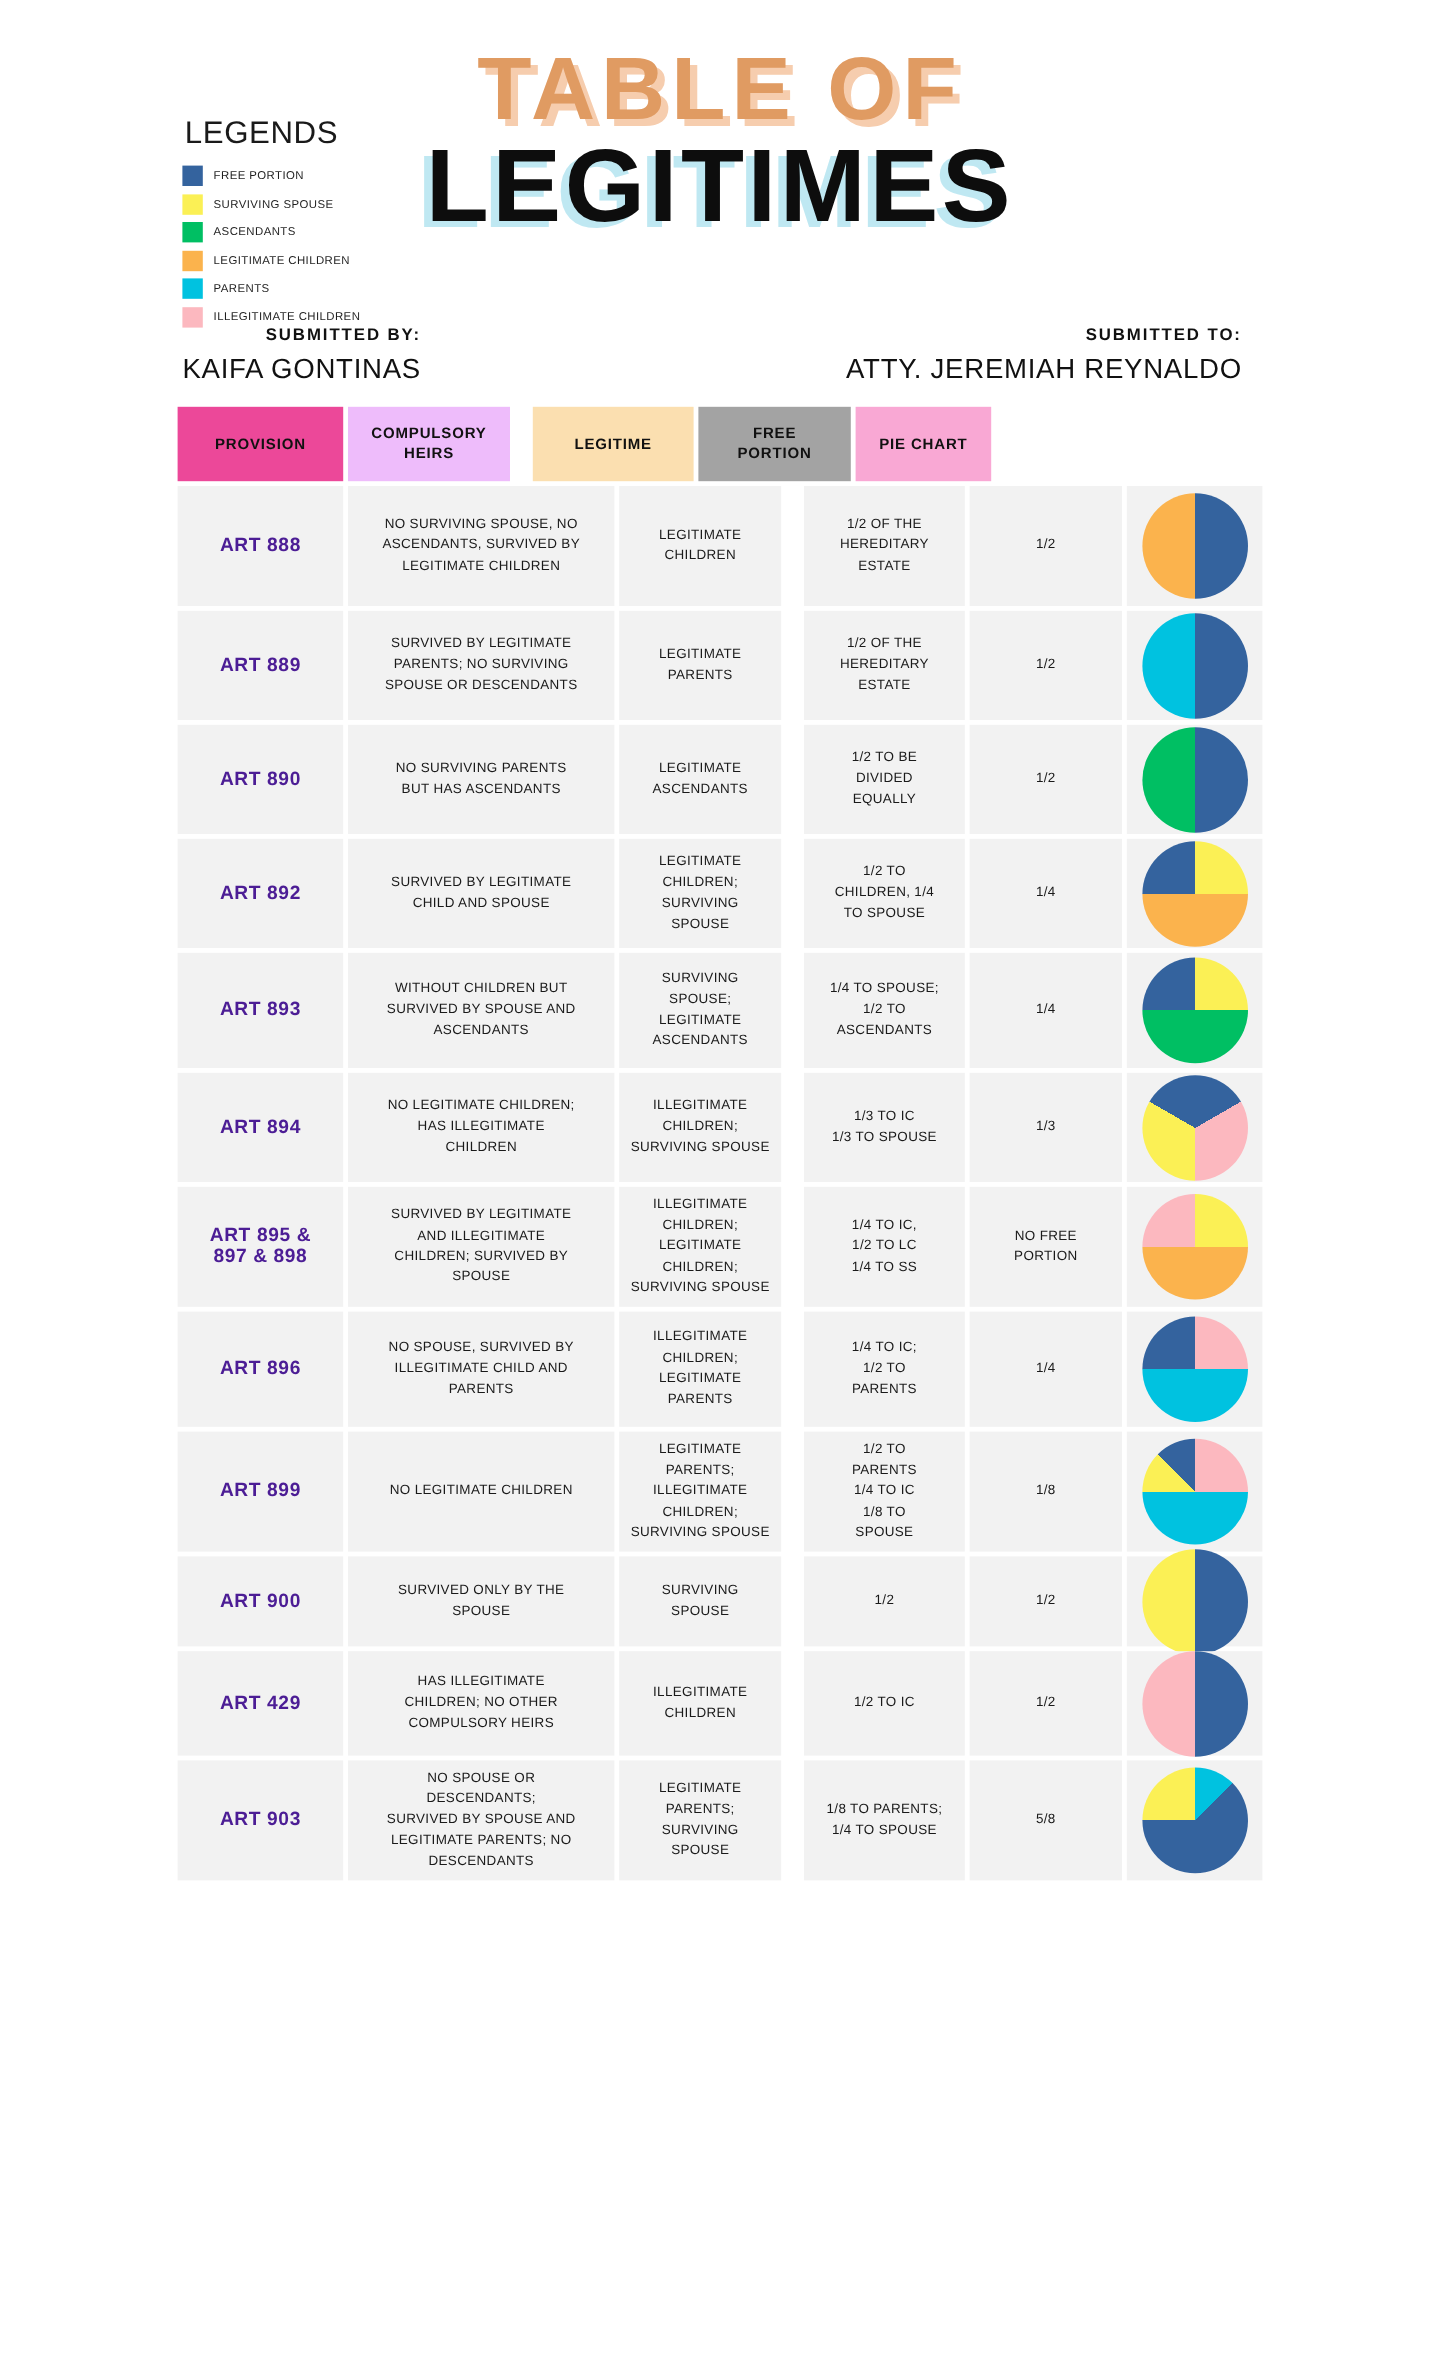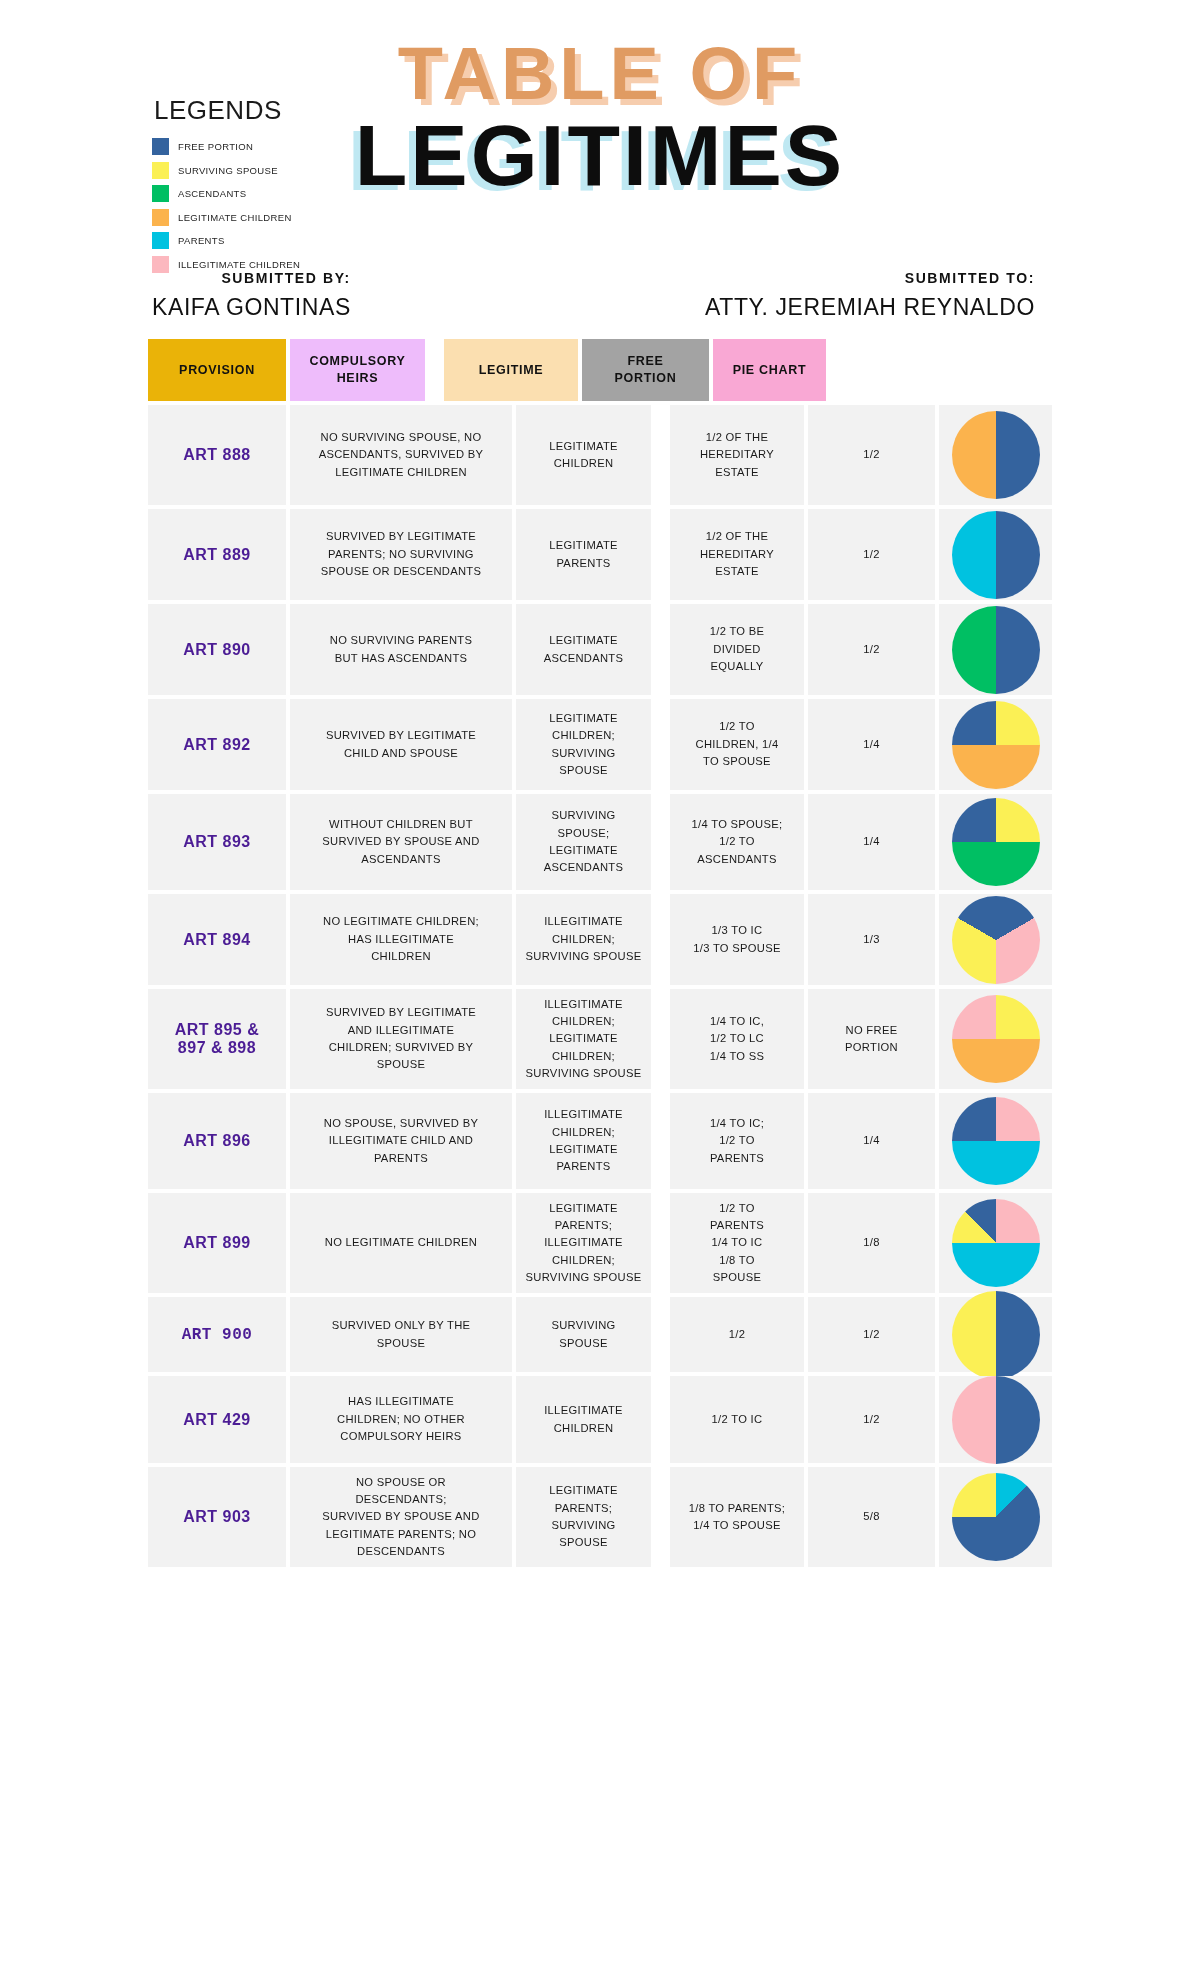--- a/index.html
+++ b/index.html
@@ -56,21 +56,21 @@
   }
   .c-prov{flex:0 0 138px;}
   .c-circ{flex:0 0 222px;}
   .c-heirs{flex:0 0 135px;}
   .c-legit{flex:0 0 134px;margin-left:15px;}
   .c-free{flex:0 0 127px;}
   .c-pie{flex:0 0 113px;margin-right:0;}
 
   
   .hrow .cell{height:62px;font-size:12.5px;font-weight:bold;letter-spacing:.7px;color:#111;line-height:1.35;}
-  .h-prov{background:#eab308;}
+  .h-prov{background:#ec4899;}
   .h-circ{background:#a9ddf8;}
   .h-heirs{background:#eebcfb;}
   .h-legit{background:#fbdfb0;}
   .h-free{background:#a3a3a3;}
   .h-pie{background:#f9a8d4;}
 
   
   .brow .cell{background:#f2f2f2;}
   .brow .c-prov{font-size:16px;font-weight:bold;letter-spacing:.5px;color:#4c1d95;}
   .brow .c-circ,.brow .c-heirs,.brow .c-legit,.brow .c-free{
@@ -284,21 +284,21 @@
 PARENTS
 1/4 TO IC
 1/8 TO
 SPOUSE</div>
           <div class="cell cellmulti c-free" style="height: 100px;">1/8</div>
           <div class="cell c-pie" style="height: 100px;">
             <div class="pie" style="width: 88px; height: 88px; background: conic-gradient(from 270deg, rgb(251, 240, 85) 0deg, rgb(251, 240, 85) 45deg, rgb(52, 99, 158) 45deg, rgb(52, 99, 158) 90deg, rgb(252, 184, 191) 90deg, rgb(252, 184, 191) 180deg, rgb(0, 194, 224) 180deg, rgb(0, 194, 224) 360deg);"></div>
           </div>
         </div>
         <div class="row brow">
-          <div class="cell cellmulti c-prov" style="height: 75px; font-family: Liberation Mono, monospace;">ART 900</div>
+          <div class="cell cellmulti c-prov" style="height: 75px;">ART 900</div>
           <div class="cell cellmulti c-circ" style="height: 75px;">SURVIVED ONLY BY THE
 SPOUSE</div>
           <div class="cell cellmulti c-heirs" style="height: 75px;">SURVIVING
 SPOUSE</div>
           <div class="cell cellmulti c-legit" style="height: 75px;">1/2</div>
           <div class="cell cellmulti c-free" style="height: 75px;">1/2</div>
           <div class="cell c-pie" style="height: 75px;">
             <div class="pie" style="width: 88px; height: 88px; background: conic-gradient(from 180deg, rgb(251, 240, 85) 0deg, rgb(251, 240, 85) 180deg, rgb(52, 99, 158) 180deg, rgb(52, 99, 158) 360deg);"></div>
           </div>
         </div>

